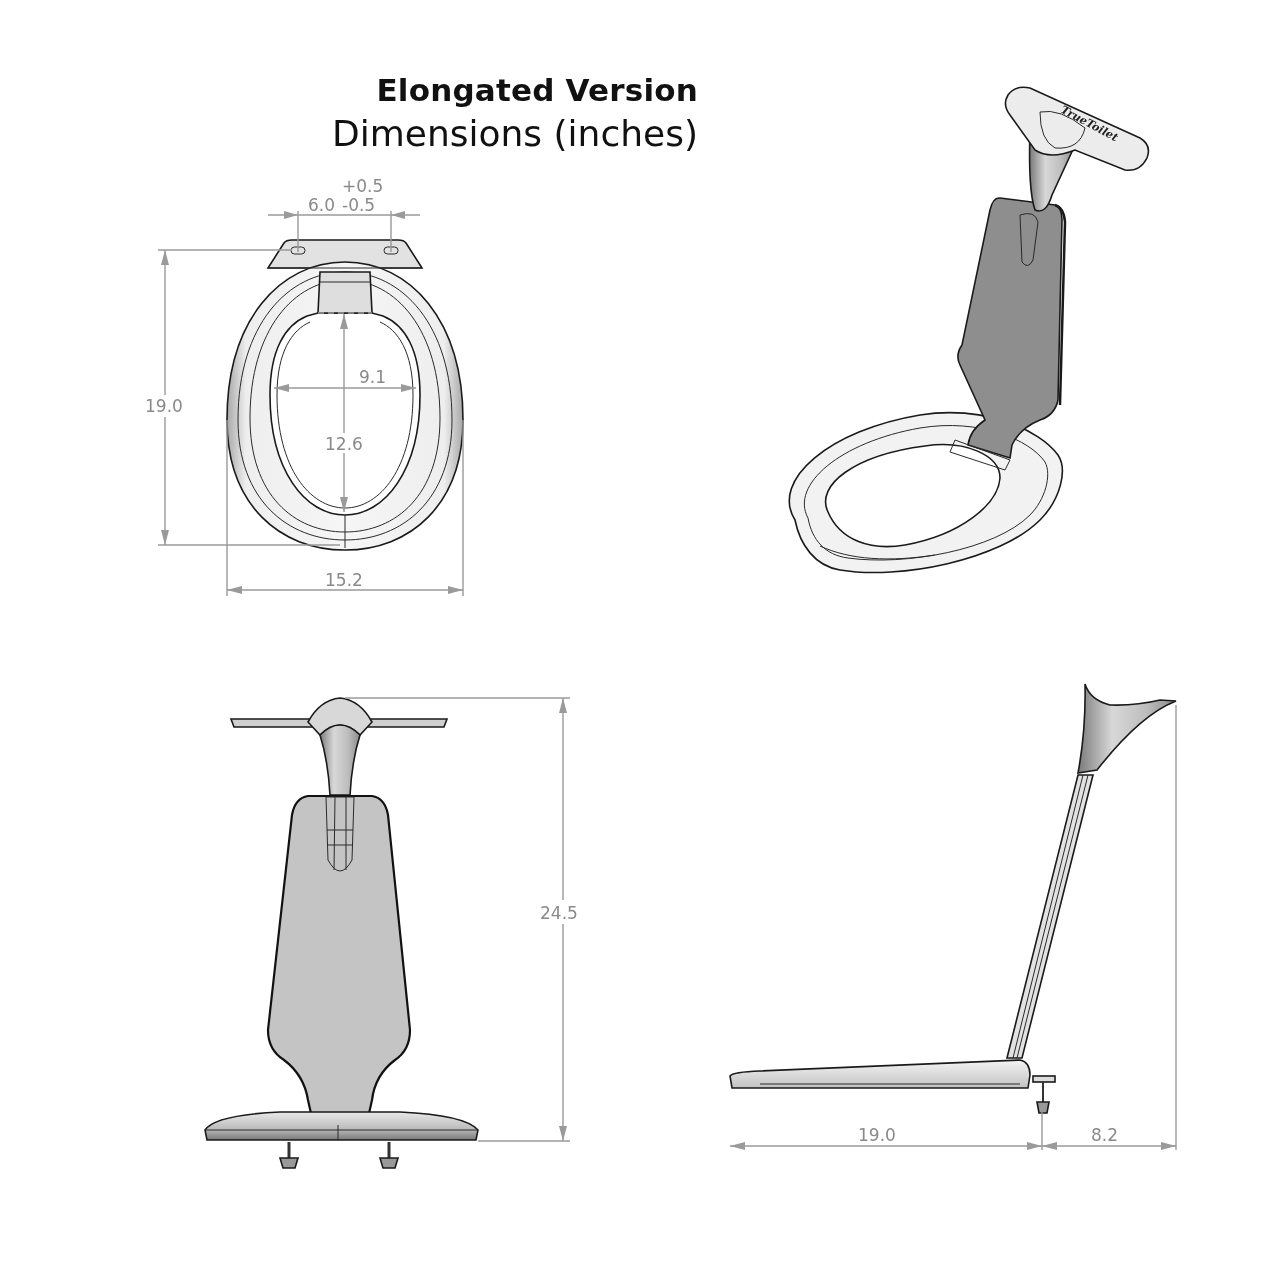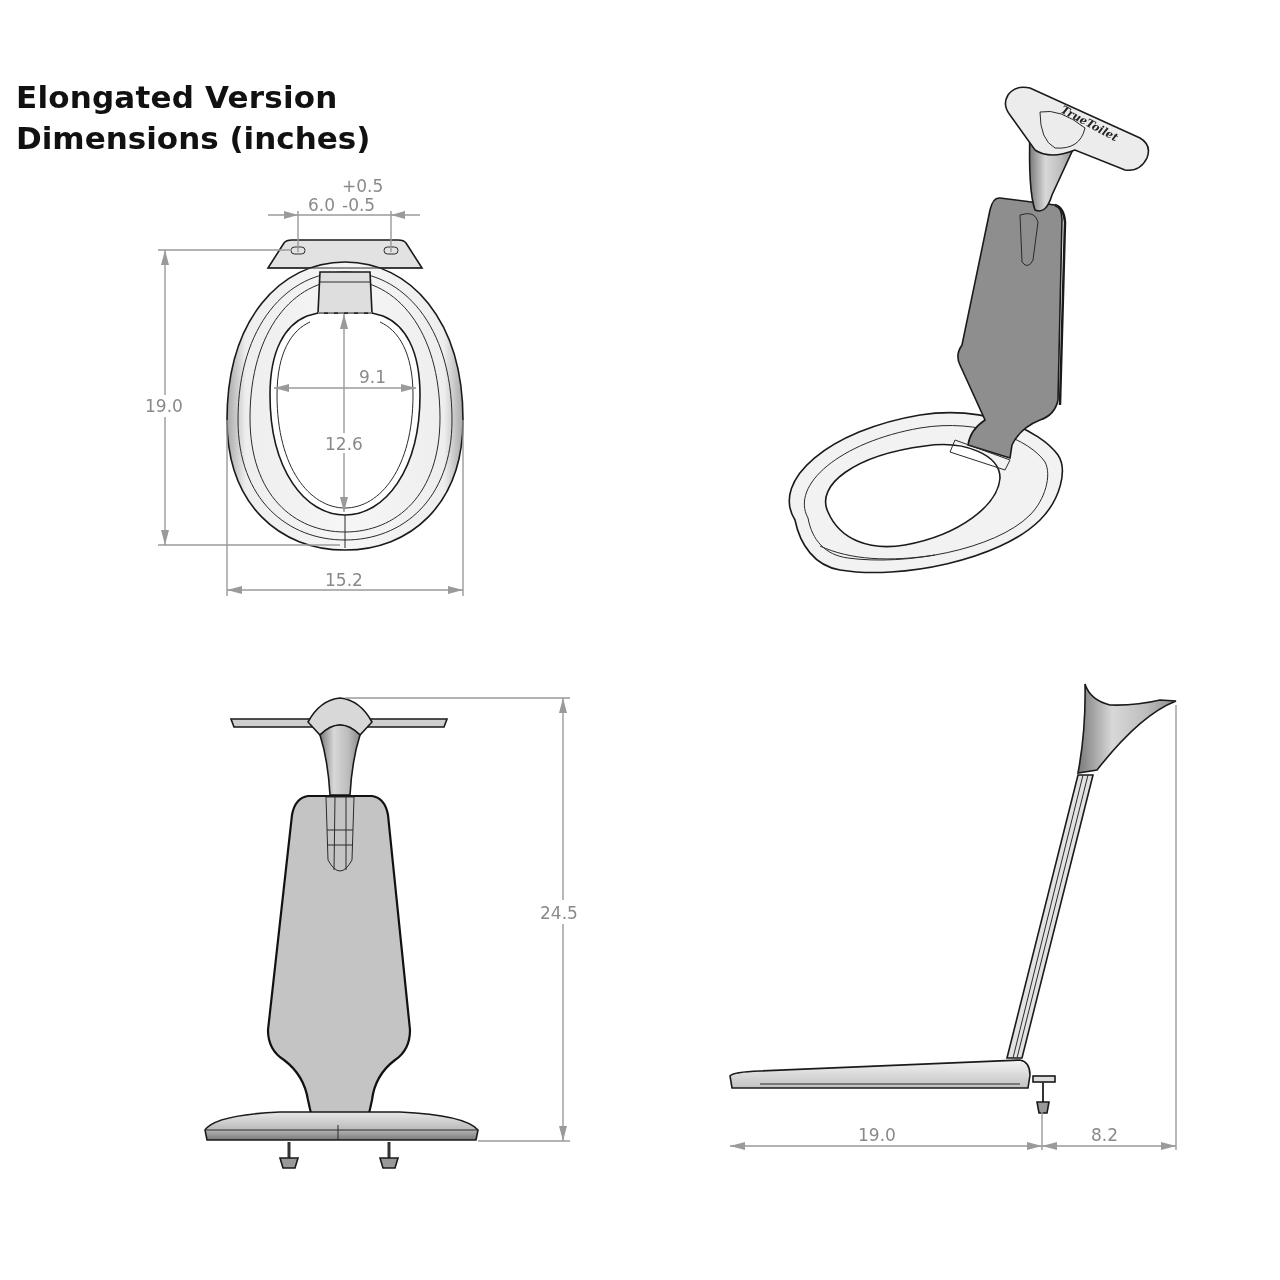--- a/index.html
+++ b/index.html
@@ -1,19 +1,19 @@
 <!DOCTYPE html>
 <html><head>
 <meta charset="utf-8">
 <style>
   html, body { margin: 0; padding: 0; background: #ffffff; }
   body { width: 1280px; height: 1280px; position: relative; overflow: hidden; font-family: "DejaVu Sans", sans-serif; }
-  .title { position: absolute; left: 16px; width: 690px; text-align: left; color: #111; margin-top: 7px; }
+  .title { position: absolute; left: 8px; width: 690px; text-align: right; color: #111; }
   .title.bold { top: 72px; font-size: 31px; font-weight: bold; letter-spacing: 0.2px; }
-  .title.sub { top: 113px; font-size: 31px; font-weight: bold; }
+  .title.sub { top: 113px; font-size: 36px; font-weight: normal; }
   svg.canvas { position: absolute; left: 0; top: 0; }
   .dimtxt { font-family: "DejaVu Sans", sans-serif; font-size: 17px; fill: #8a8a8a; }
   .dim { stroke: #9a9a9a; stroke-width: 1.4; fill: none; }
   .arrow { fill: #9a9a9a; }
   .outline { stroke: #1a1a1a; stroke-width: 1.6; }
   .thin { stroke: #2a2a2a; stroke-width: 1; fill: none; }
 </style>
 </head>
 <body>
 

